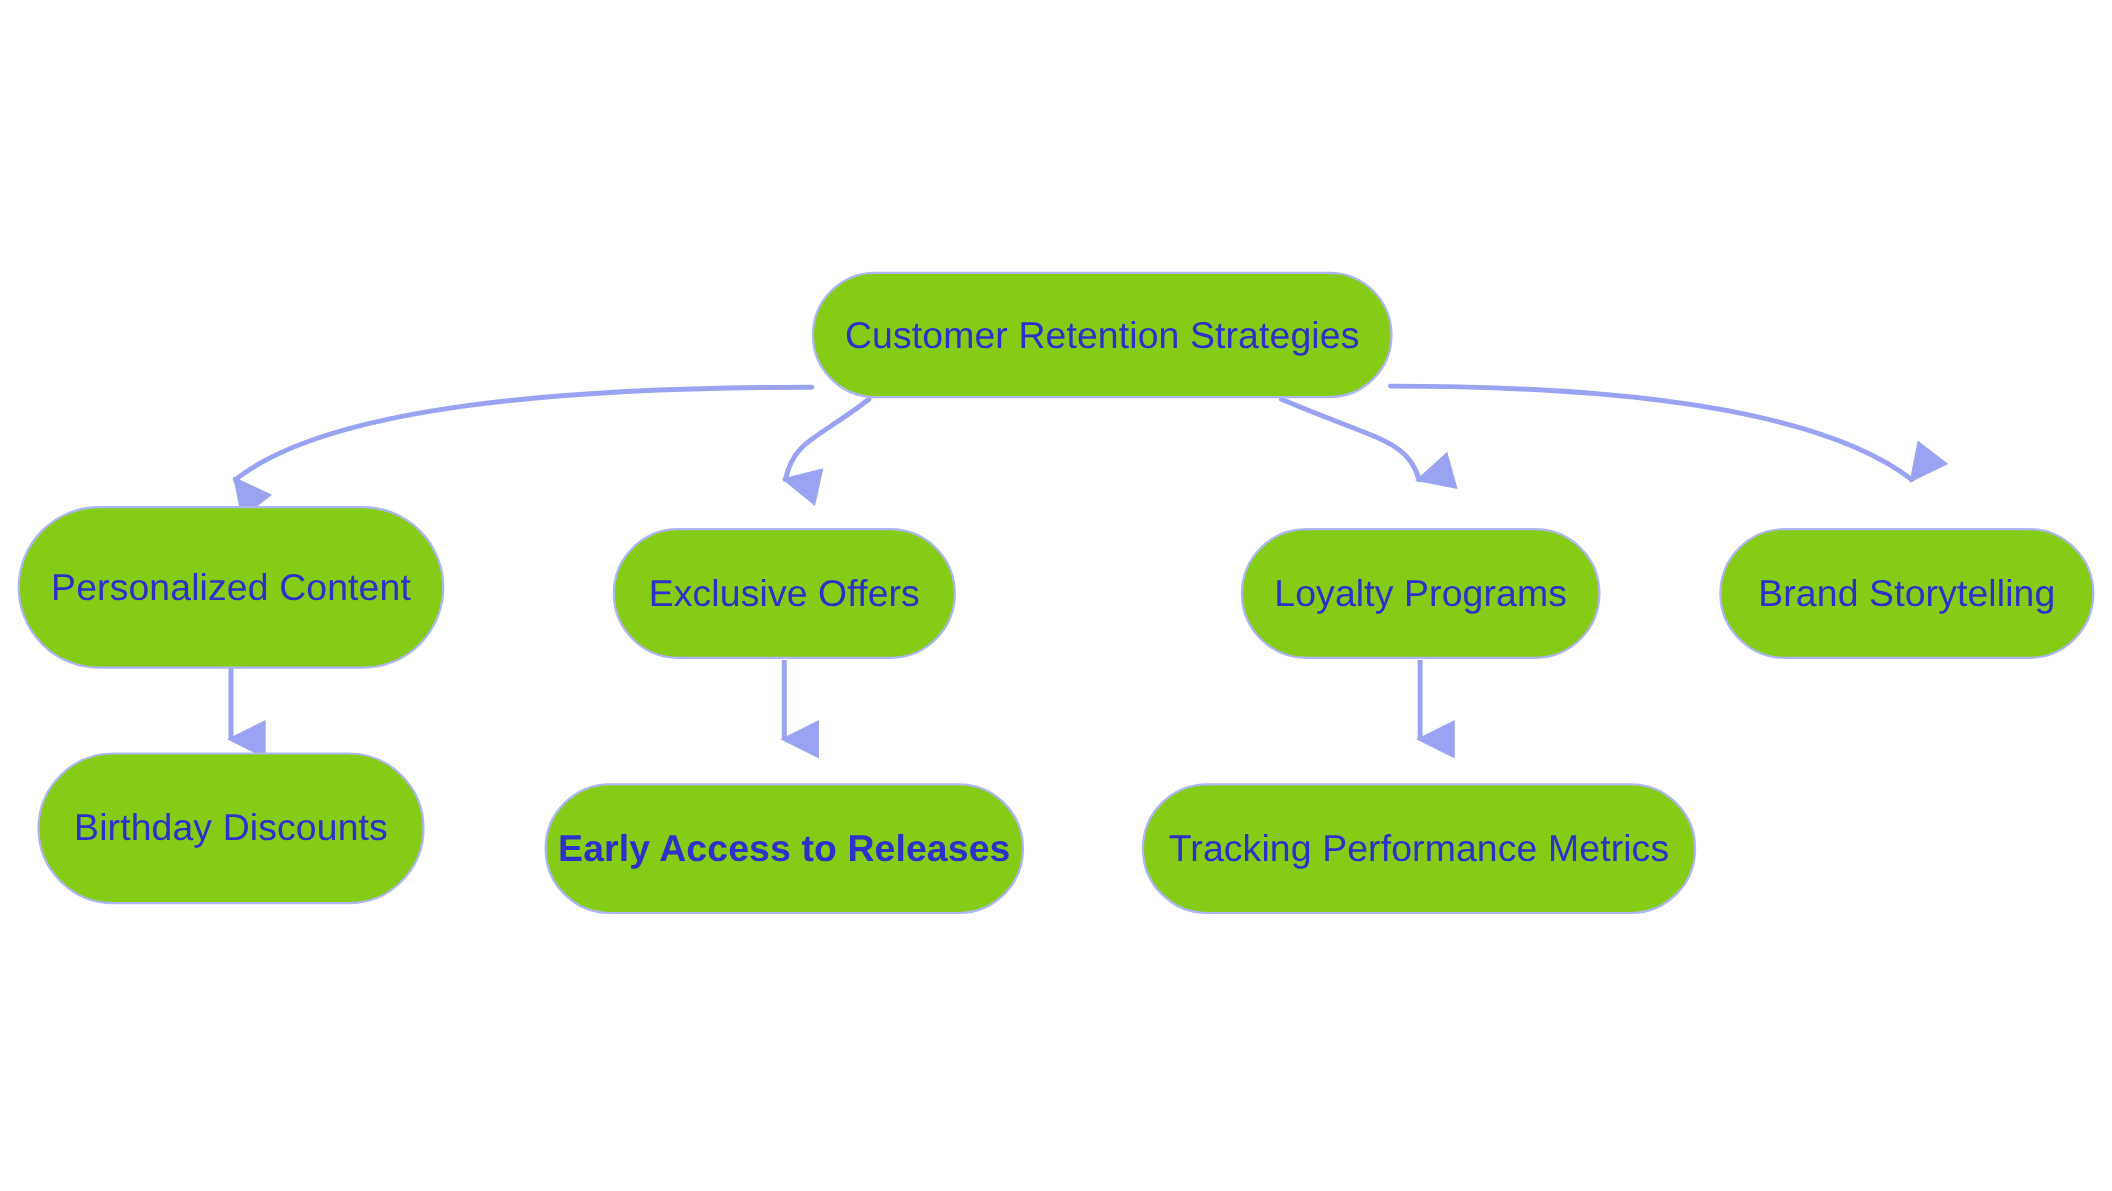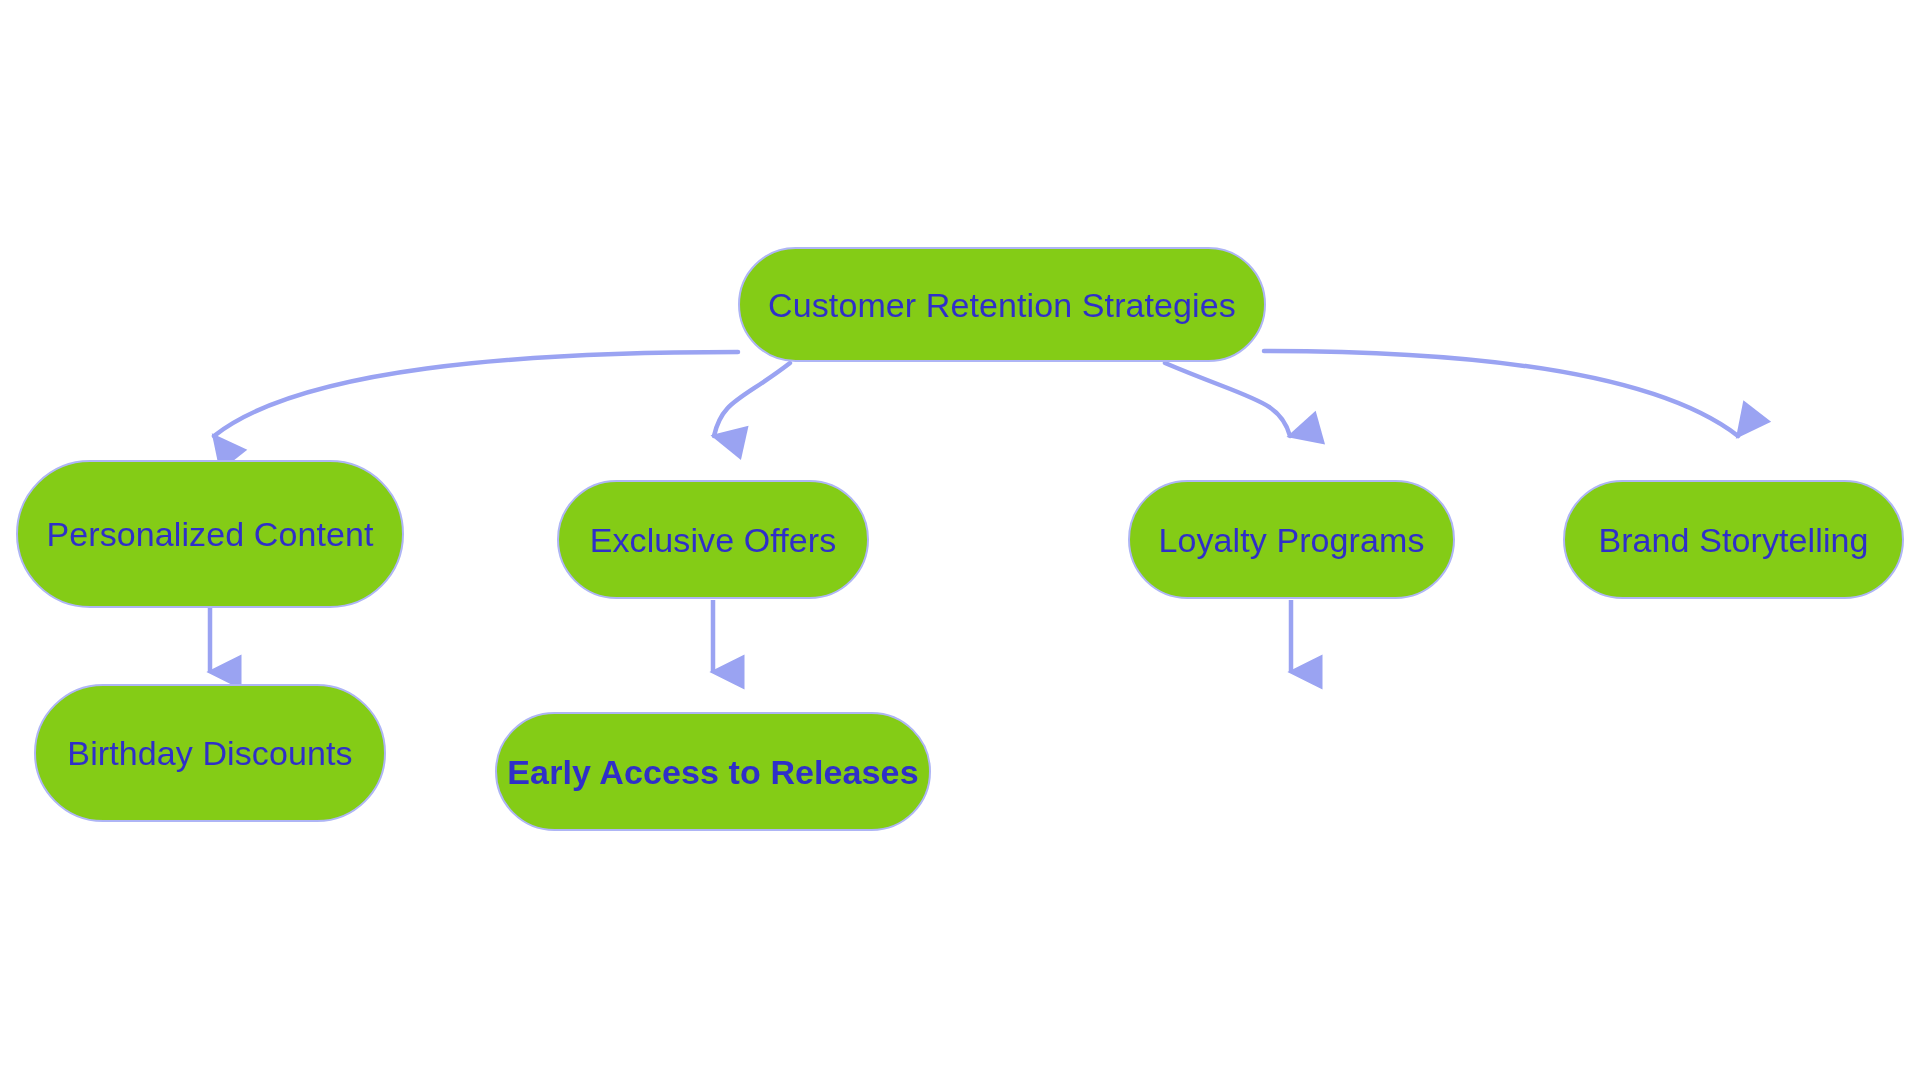--- a/index.html
+++ b/index.html
@@ -97,14 +97,17 @@
   </div>
 
   <div class="node" style="left:34px; top:684px; width:352px; height:138px;">
     <span class="node-label">Birthday Discounts</span>
   </div>
 
   <div class="node" style="left:495px; top:712px; width:436px; height:119px;font-weight:bold;">
     <span class="node-label">Early Access to Releases</span>
   </div>
 
+  <div class="node" style="left:1038px; top:712px; width:504px; height:119px;">
+    <span class="node-label">Tracking Performance Metrics</span>
+  </div>
 
 </div>
 
 </body></html>

